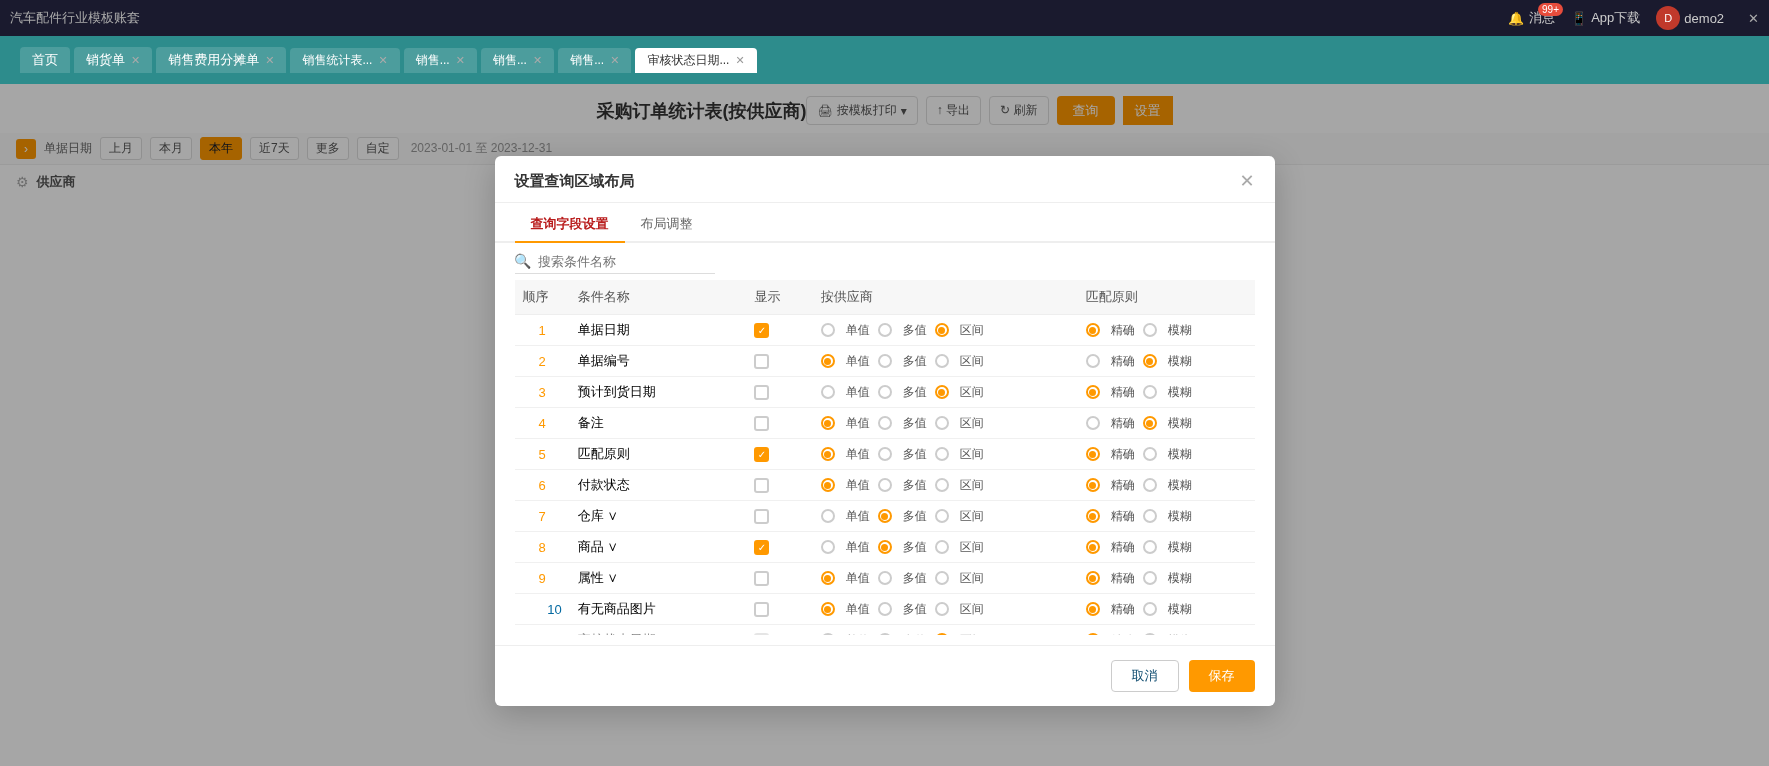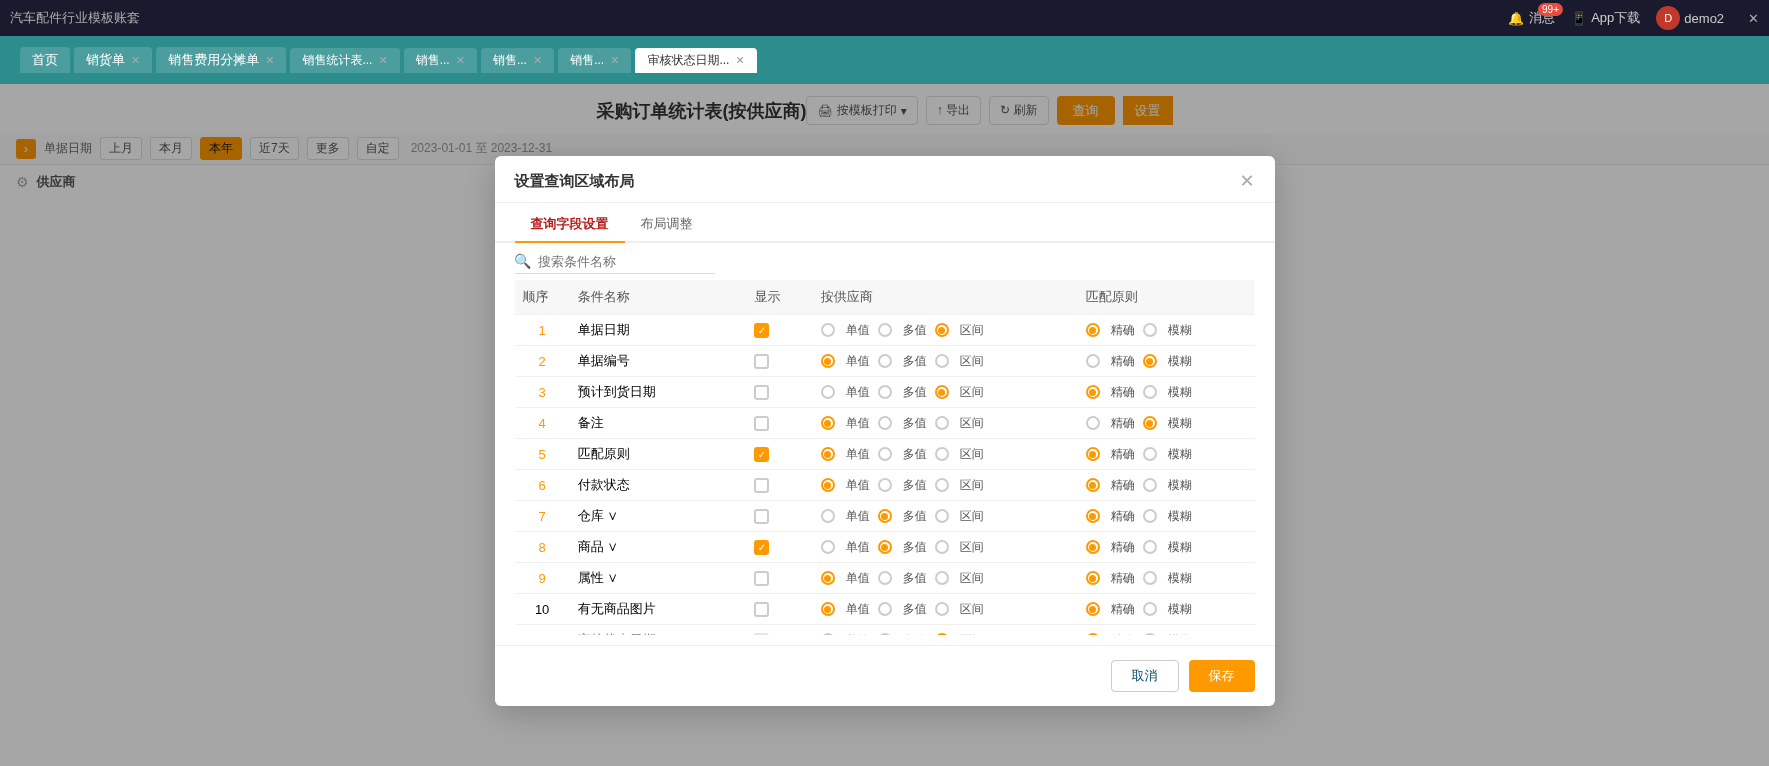--- a/index.html
+++ b/index.html
@@ -646,21 +646,21 @@
                         <span class="radio-label">精确</span>
                       </label>
                       <label class="radio-item">
                         <div class="radio-circle"></div>
                         <span class="radio-label">模糊</span>
                       </label>
                     </div>
                   </td>
                 </tr>
                 <tr>
-                  <td class="col-order" style="color: #000000;">10</td>
+                  <td class="col-order" style="color: #0369a1; text-align: right;">10</td>
                   <td class="col-name">有无商品图片</td>
                   <td class="col-display" style="text-align: center;">
                     <div class="checkbox-wrap"></div>
                   </td>
                   <td class="col-type">
                     <div class="radio-group">
                       <label class="radio-item">
                         <div class="radio-circle checked"></div>
                         <span class="radio-label">单值</span>
                       </label>

